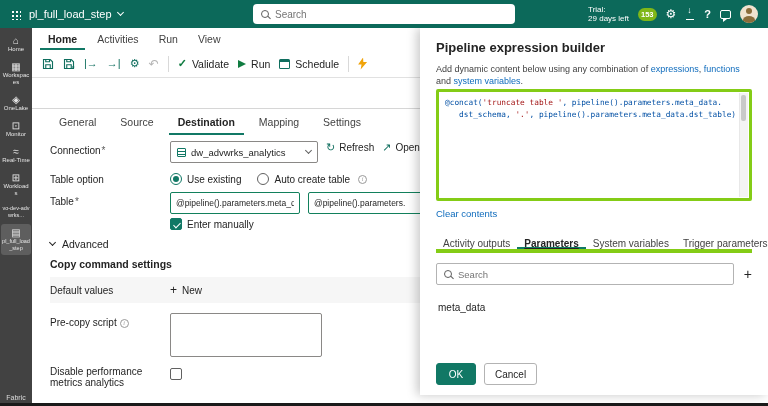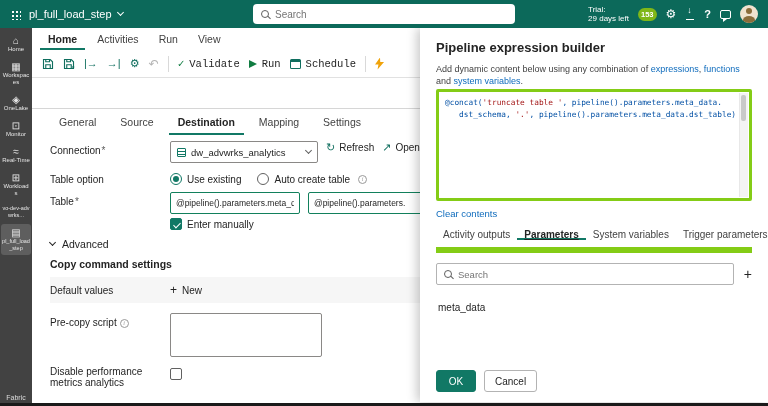--- a/index.html
+++ b/index.html
@@ -48,21 +48,21 @@
   .ribbon-tabs { height:22px; display:flex; align-items:stretch; gap:4px; padding-left:8px; font-size:10.5px; }
   .rtab { display:flex; align-items:center; padding:0 8px; color:#424242; }
   .rtab.active { font-weight:700; box-shadow:inset 0 -2px 0 #117865; color:#242424; }
   .toolbar { height:28px; display:flex; align-items:center; gap:9px; padding:0 10px; border-bottom:1px solid #e1e1e1; }
   .icon-btn { background:none; border:none; padding:0; display:flex; align-items:center; color:#0f6e5e; font-family:inherit; }
   .t-ico { font-size:11px; line-height:1; color:#0f6e5e; display:flex; align-items:center; }
   .i-arrow-in::before{content:"|→";} .i-arrow-out::before{content:"→|";}
   .i-undo::before{content:"↶";}
   .undo { color:#b3b3b3; font-size:12px; }
   .vdiv { width:1px; height:16px; background:#d9d9d9; }
-  .t-btn { background:none; border:none; display:flex; align-items:center; gap:5px; color:#242424; font-size:10.5px; font-family:Liberation Mono, monospace; }
+  .t-btn { background:none; border:none; display:flex; align-items:center; gap:5px; color:#242424; font-size:10.5px; font-family:Liberation Sans, sans-serif; }
   .i-check::before{content:"✓";}
   .check { color:#107c41; font-size:11px; font-weight:700; }
   .play { width:0; height:0; border-left:8px solid #107c41; border-top:4.5px solid transparent; border-bottom:4.5px solid transparent; }
   .cal { width:11px; height:10px; border:1.2px solid #0f6e5e; border-top:3.2px solid #0f6e5e; border-radius:1.5px; }
   .flash { width:9px; height:12px; background:#f0a30a; clip-path:polygon(55% 0,0 58%,38% 58%,28% 100%,100% 38%,58% 38%); }
   .canvas { height:30px; position:relative; }
   .canvas-label { position:absolute; left:324px; top:12px; font-size:9.5px; color:#242424; }
 
   
   .config { position:absolute; top:80px; left:0; right:0; bottom:0; border-top:1px solid #d6d6d6; padding-left:18px; background:#fff; }
@@ -98,31 +98,31 @@
   .band .flabel { padding-top:0; }
   .new-btn { background:none; border:none; display:flex; align-items:center; gap:5px; font-size:10px; color:#242424; font-family:inherit; }
   .i-plus::before { content:"+"; }
   .plus { font-size:12px; line-height:1; color:#242424; }
   .pre-ta { width:152px; height:44px; border:1px solid #8a8886; border-radius:2px; resize:none; font-family:inherit; font-size:9.5px; padding:3px; outline:none; }
   .wb-input { width:152px; height:21px; border:1px solid #8a8886; border-radius:2px; font-size:9.5px; padding:0 5px; font-family:inherit; color:#242424; outline:none; }
   .wb-input::placeholder { color:#8a8a8a; }
   .two-line { padding-top:2px; }
 
   
-  .expr { position:absolute; top:28px; right:0; bottom:4px; width:348px; background:#fff; z-index:35; box-shadow:-3px 0 10px rgba(0,0,0,.22); display:flex; flex-direction:column; padding:12px 16px 10px; }
+  .expr { position:absolute; top:28px; right:0; bottom:11px; width:348px; background:#fff; z-index:35; box-shadow:-3px 0 10px rgba(0,0,0,.22); display:flex; flex-direction:column; padding:12px 16px 10px; }
   .expr-title { font-size:13px; font-weight:700; margin-bottom:8px; }
   .expr-desc { font-size:9px; color:#424242; line-height:12px; }
   .lnk { color:#0f6cbd; }
   .codebox { margin-top:2px; border:3px solid #84cc16; border-radius:2px; height:112px; position:relative; padding:5px 12px 5px 6px; font-family:"DejaVu Sans Mono", monospace; font-size:7.8px; line-height:12px; overflow:hidden; flex:none; }
   .code-line { white-space:pre; }
   .tok-code { color:#0451a5; } .tok-str { color:#a31515; }
   .sbar { position:absolute; top:1px; right:1px; bottom:1px; width:9px; background:#f4f4f4; border-left:1px solid #e8e8e8; }
   .sthumb { position:absolute; top:2px; right:2px; width:5px; height:26px; background:#c9c9c9; border-radius:2px; }
   .clear-link { color:#0f6cbd; font-size:9.5px; margin:7px 0 10px; align-self:flex-start; text-decoration:none; }
-  .etabs { display:flex; align-items:flex-start; height:24px; border-bottom:6px solid #84cc16; font-size:10px; flex:none; }
+  .etabs { display:flex; align-items:flex-end; height:24px; border-bottom:4px solid #84cc16; font-size:10px; flex:none; }
   .etab { display:flex; align-items:center; padding:0 7px; color:#424242; white-space:nowrap; }
   .etab.active { font-weight:700; color:#242424; box-shadow:inset 0 -2px 0 #117865;text-decoration:underline; }
   .esearch-row { display:flex; align-items:center; gap:10px; margin-top:10px; }
   .esearch { flex:1; height:22px; border:1px solid #b3b3b3; border-radius:2px; display:flex; align-items:center; gap:6px; padding:0 7px; }
   .esearch input { border:none; outline:none; flex:1; font-size:9.5px; font-family:inherit; color:#424242; background:transparent; }
   .eplus { background:none; border:none; font-size:14px; color:#242424; line-height:1; font-family:inherit; }
   .elist { margin-top:12px; }
   .eitem { font-size:10px; color:#242424; padding:5px 2px; }
   .expr-footer { margin-top:auto; display:flex; gap:8px; padding-top:8px; }
   .ok-btn { background:#117865; color:#fff; border:1px solid #117865; border-radius:3px; height:22px; min-width:40px; font-size:10px; font-family:inherit; }

